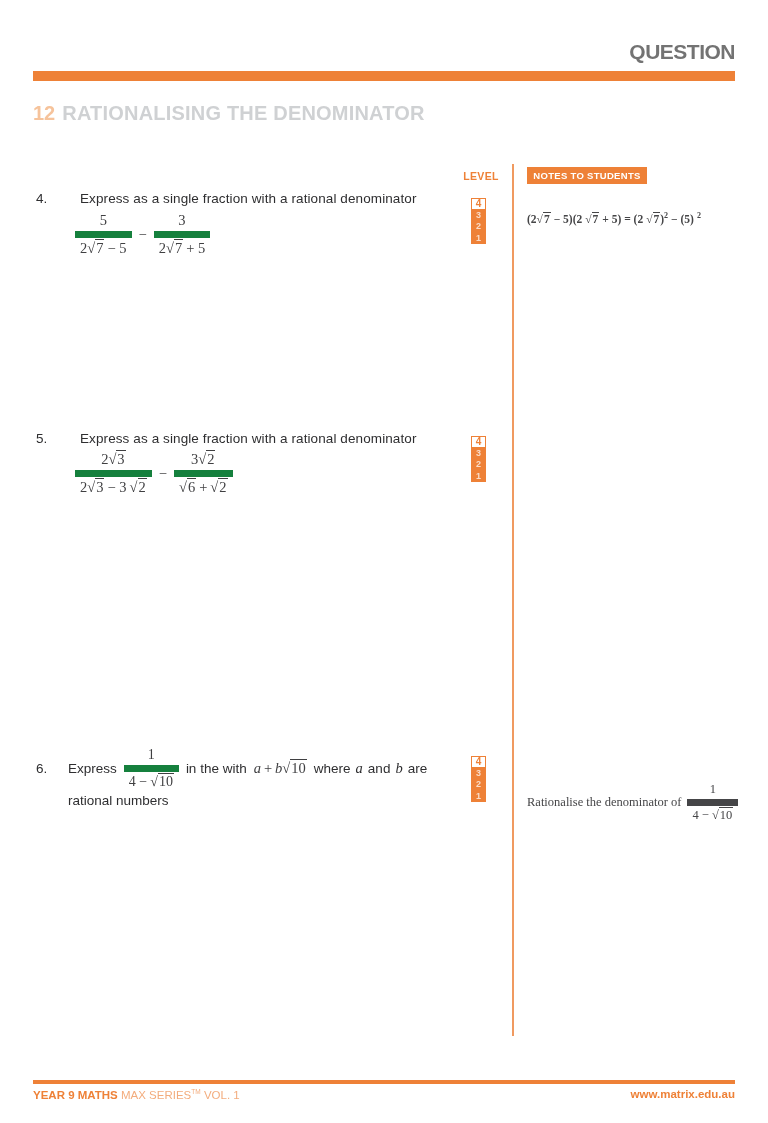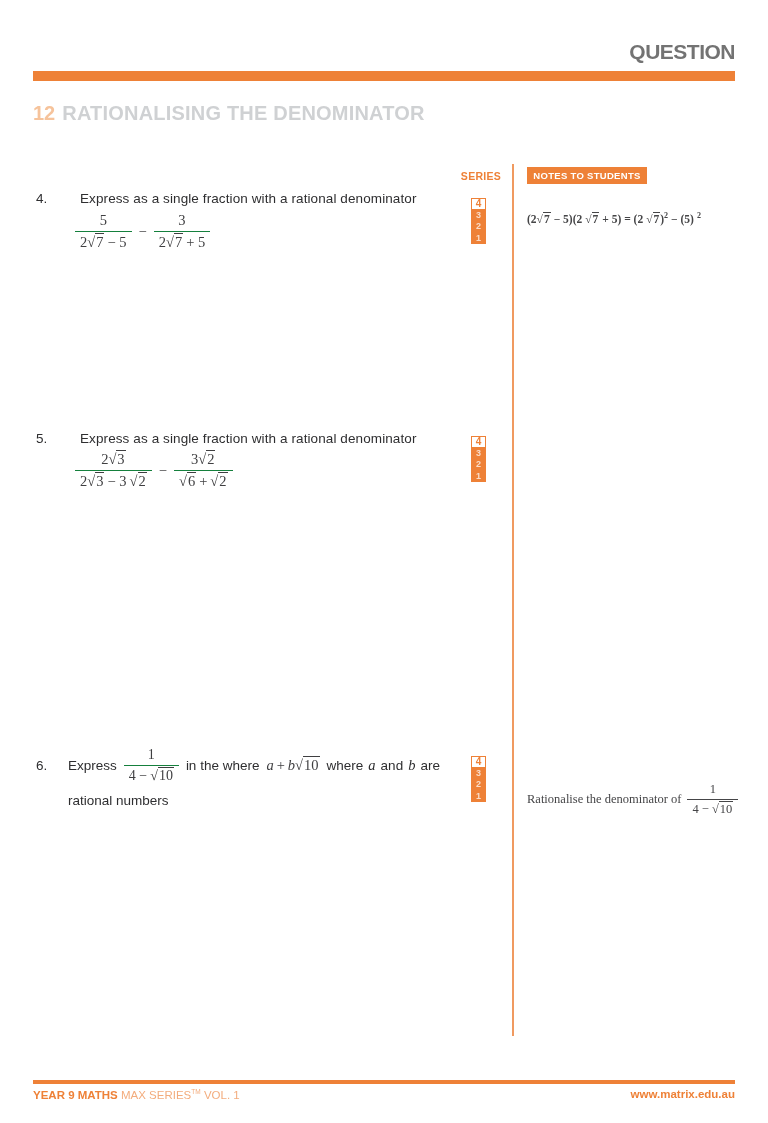--- a/index.html
+++ b/index.html
@@ -46,21 +46,21 @@
 
   
   .q-row { position:absolute; display:flex; color:#2E2E30; font-size:13.5px; }
   .q-num { width:32px; flex:0 0 32px; }
   .q-text { letter-spacing:.1px;margin-left:12px; }
 
   .math { font-family:"Liberation Serif", serif; color:#3F3F41; }
   .exp { position:absolute; display:flex; align-items:center; font-size:14.5px; }
   .frac { display:inline-block; text-align:center; }
   .frac .nu { display:block; padding:0 5px 2px; }
-  .frac .de { display:block; border-top:1px solid #15803d; padding:2px 5px 0; white-space:nowrap; }
+  .frac .de { display:block; border-top:7px solid #15803d; padding:2px 5px 0; white-space:nowrap; }
   .op { margin:0 7px; }
   .sq { white-space:nowrap; }
   .sq::before { content:"√"; }
   .rd { border-top:1px solid currentColor; padding:0 1px; }
   .tail { margin-left:3px; }
   .mid { margin:0 3px; }
 
   
   .levels { position:absolute; left:471px; width:15px; }
   .lv {
@@ -103,21 +103,21 @@
 
 <div class="page">
 
   <div class="question-label">QUESTION</div>
   <div class="rule-top"></div>
 
   <div class="section-heading">
     <span class="section-number">12</span><span class="section-title">RATIONALISING THE DENOMINATOR</span>
   </div>
 
-  <div class="level-label">SERIES</div>
+  <div class="level-label">LEVEL</div>
   <div class="notes-badge">NOTES TO STUDENTS</div>
   <div class="col-divider"></div>
 
   <div class="q-row" style="left:36px; top:191px; width:420px;">
     <span class="q-num">4.</span>
     <span class="q-text">Express as a single fraction with a rational denominator</span>
   </div>
 
   <div class="exp math" style="left:75px; top:212px;">
     <span class="frac">
@@ -164,21 +164,21 @@
     <span class="lv">1</span>
   </div>
 
   <div class="q6-line1">
     <span class="q-num">6.</span>
     <span>Express</span>
     <span class="frac math gap">
       <span class="nu">1</span>
       <span class="de"><span>4 −</span><span class="sq gap-s" style="margin-left:3px;"><span class="rd">10</span></span></span>
     </span>
-    <span class="gap">in the where</span>
+    <span class="gap">in the with</span>
     <span class="math gap"><span class="var">a</span><span class="mid">+</span><span class="var">b</span><span class="sq"><span class="rd">10</span></span></span>
     <span class="gap">where</span>
     <span class="var gap-s">a</span>
     <span class="gap-s">and</span>
     <span class="var gap-s">b</span>
     <span class="gap-s">are</span>
   </div>
   <div class="q6-line2">rational numbers</div>
 
   <div class="levels" style="top:756px;">

